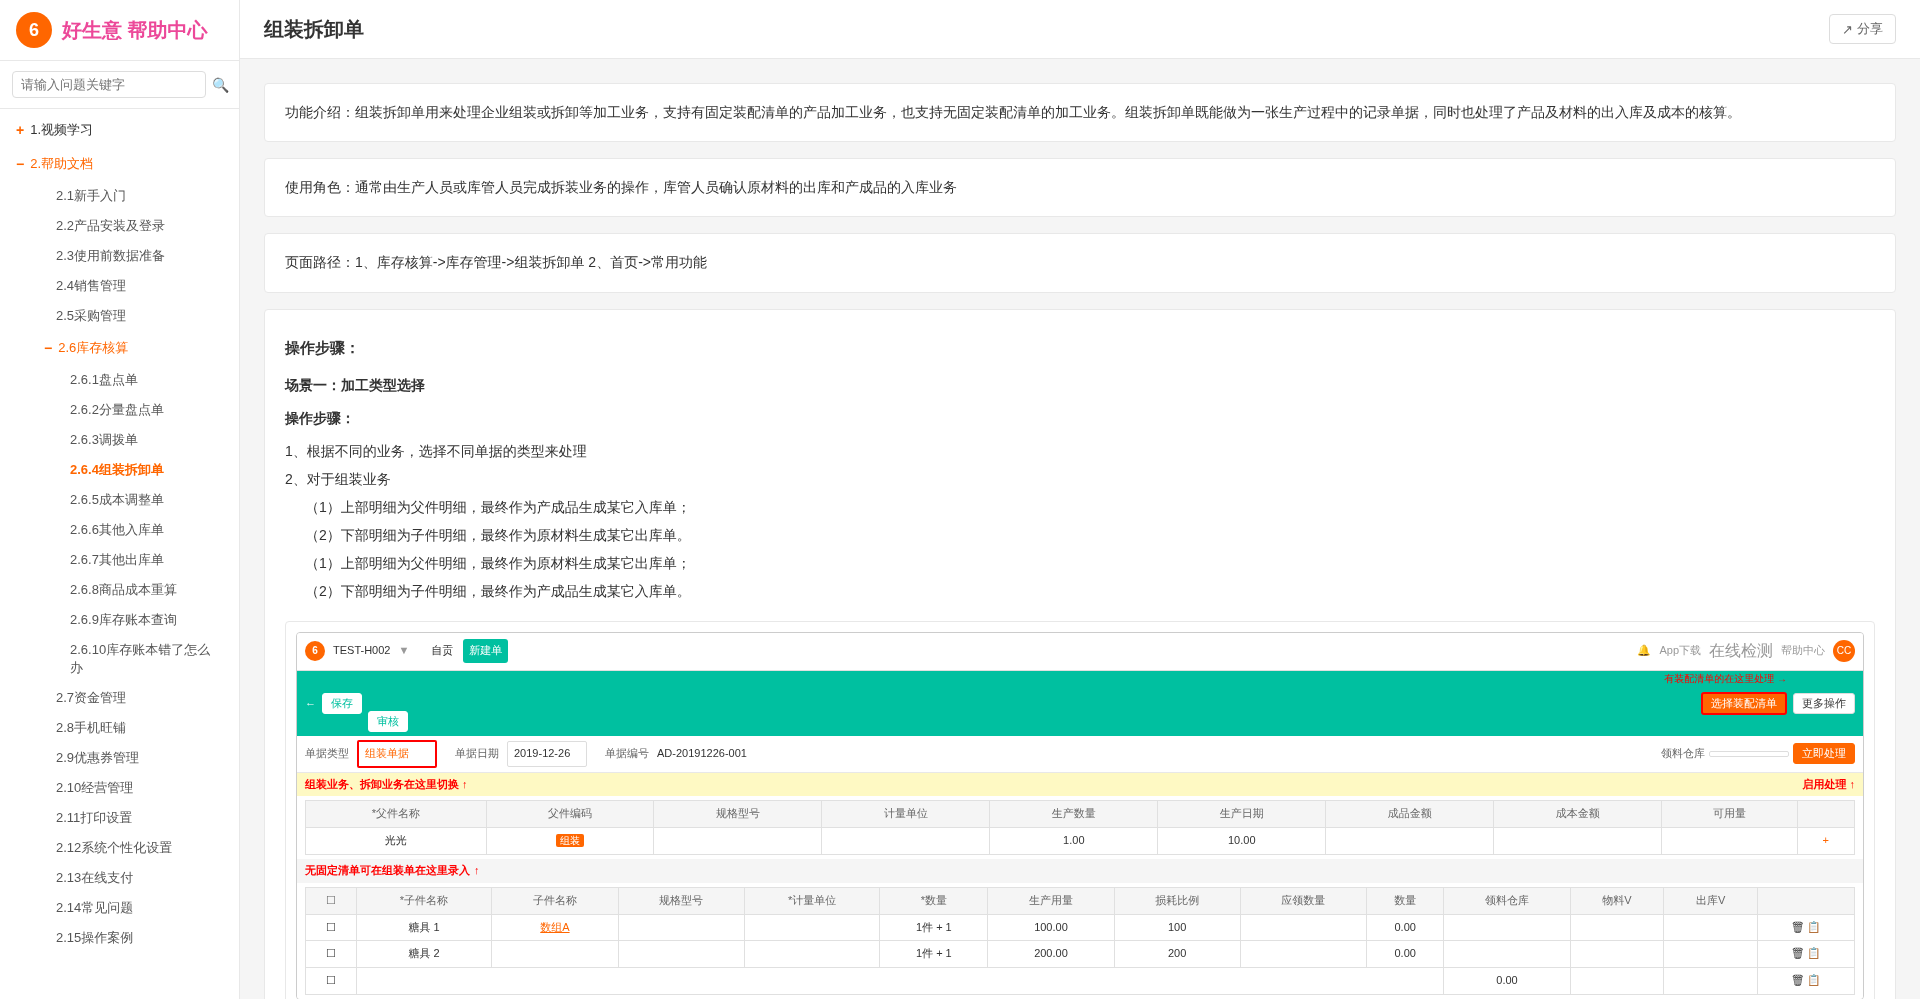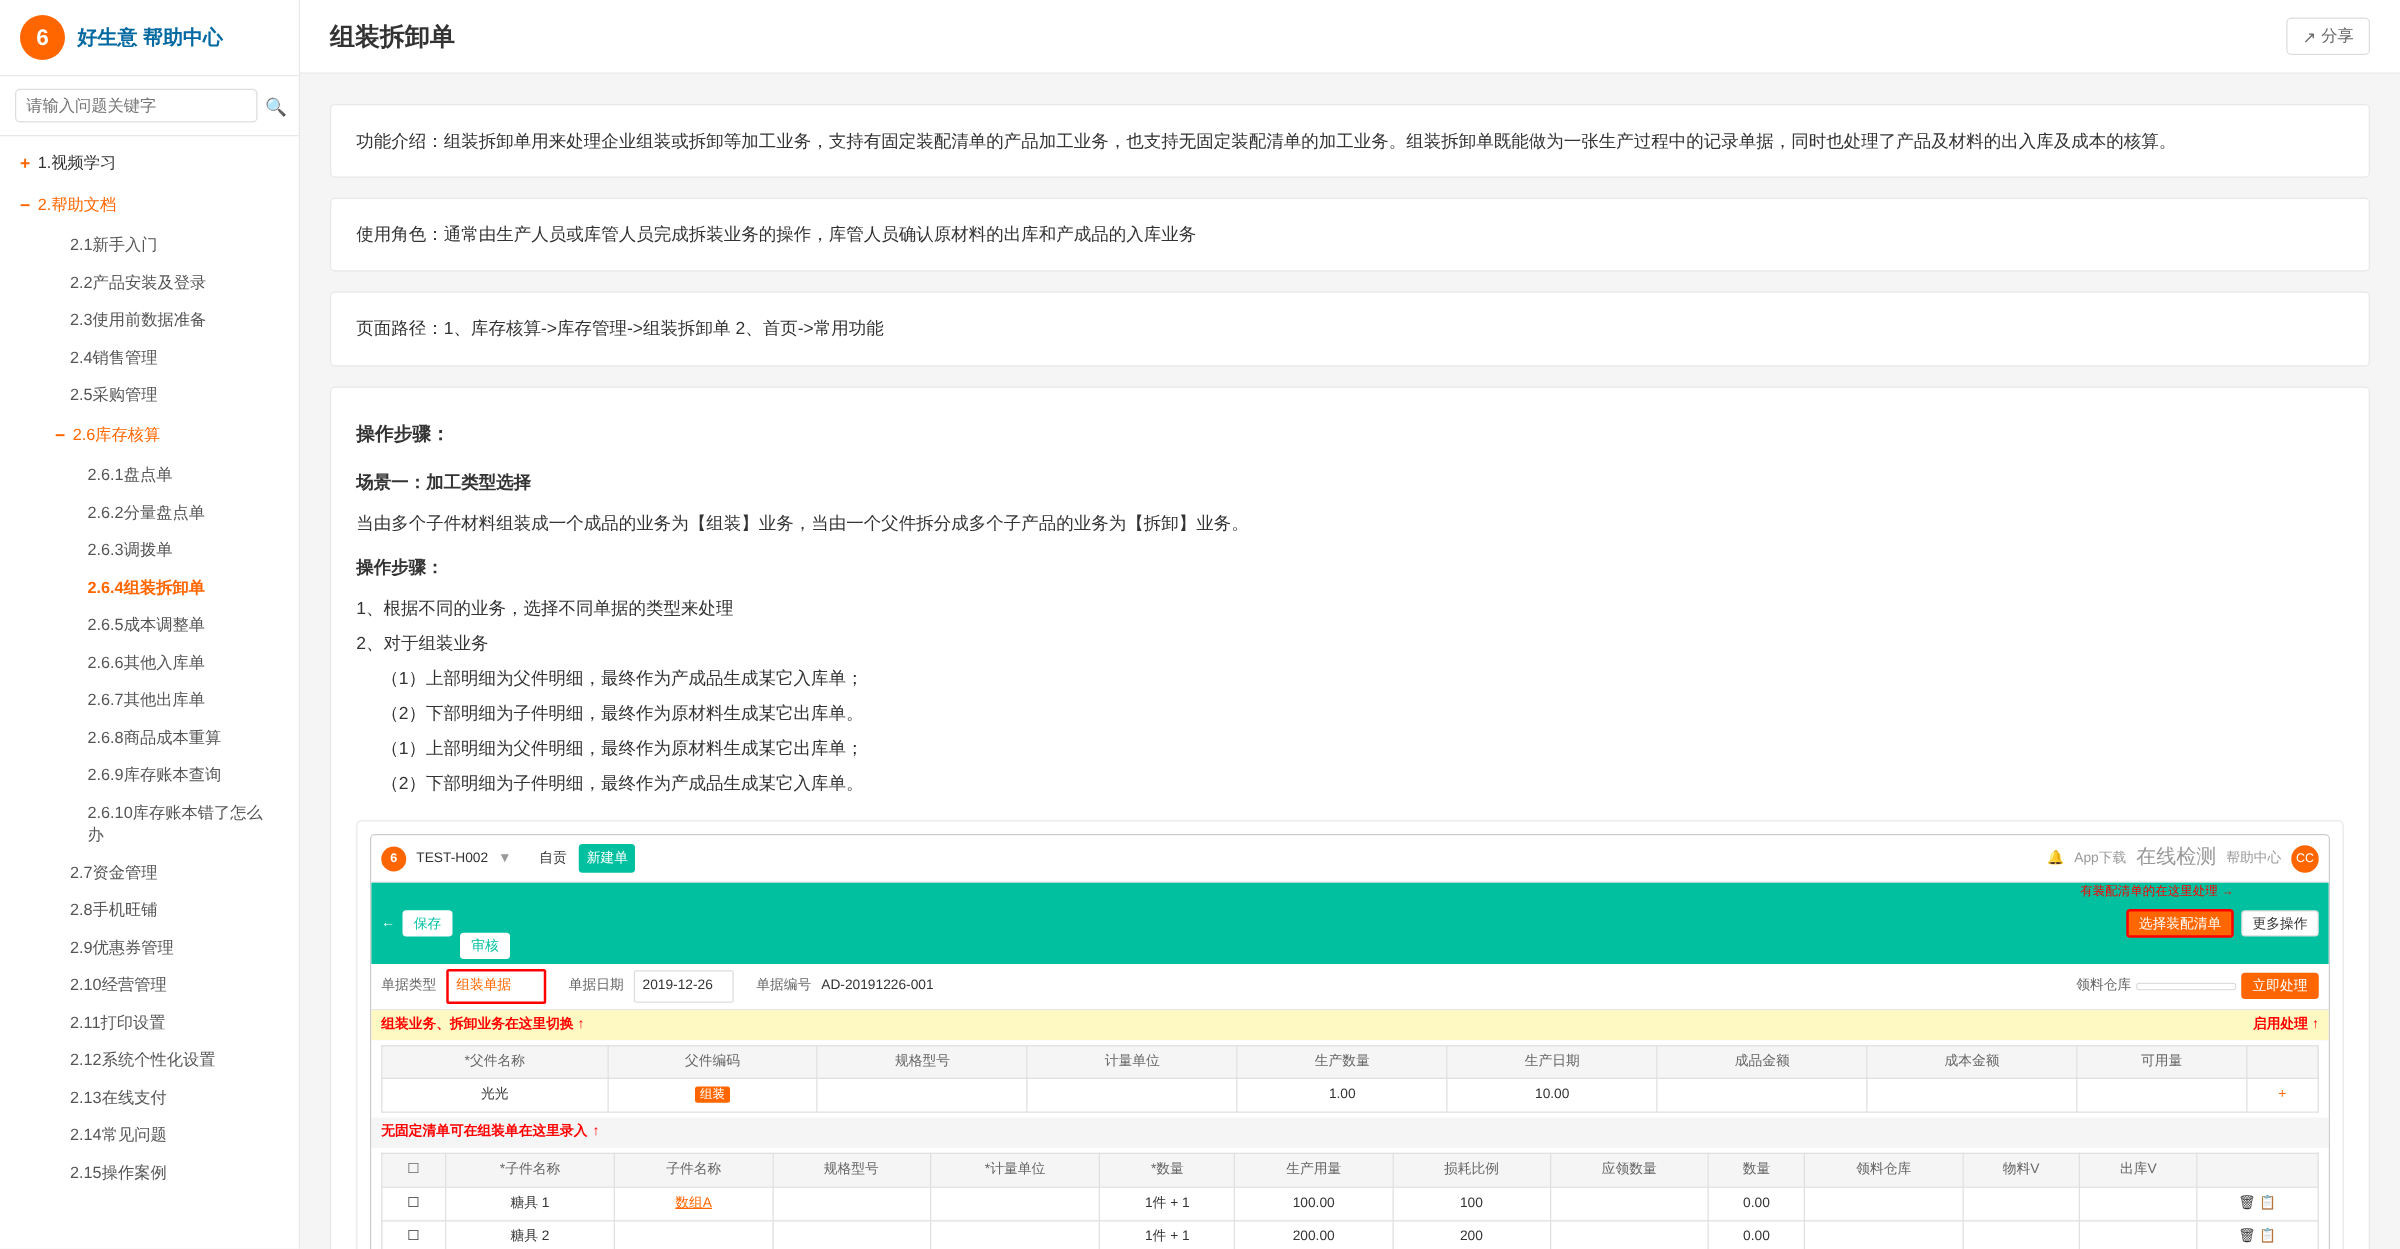--- a/index.html
+++ b/index.html
@@ -2,21 +2,21 @@
 <html><head>
   <meta charset="utf-8">
   <style>
     * { box-sizing: border-box; margin: 0; padding: 0; }
     body { font-family: 'Microsoft YaHei', '微软雅黑', Arial, sans-serif; font-size: 14px; color: #333; background: #f5f5f5; display: flex; height: 100vh; overflow: hidden; }
 
     
     .sidebar { width: 240px; background: #fff; border-right: 1px solid #e8e8e8; display: flex; flex-direction: column; height: 100vh; overflow-y: auto; flex-shrink: 0; }
     .sidebar-header { padding: 12px 16px; border-bottom: 1px solid #e8e8e8; display: flex; align-items: center; gap: 10px; background: #fff; }
     .logo-icon { width: 36px; height: 36px; background: #f60; border-radius: 50%; display: flex; align-items: center; justify-content: center; color: #fff; font-weight: bold; font-size: 18px; flex-shrink: 0; }
-    .logo-text { font-size: 16px; font-weight: bold; color: #0369a1; }
+    .logo-text { font-size: 20px; font-weight: bold; color: #ec4899; }
     .search-box { padding: 10px 12px; border-bottom: 1px solid #e8e8e8; display: flex; align-items: center; gap: 6px; }
     .search-input { flex: 1; border: 1px solid #ddd; border-radius: 4px; padding: 5px 8px; font-size: 13px; color: #999; outline: none; }
     .search-icon { color: #999; font-size: 14px; cursor: pointer; }
 
     
     .nav-section { padding: 4px 0; }
     .nav-item-top { display: flex; align-items: center; padding: 8px 16px; cursor: pointer; font-size: 13px; color: #333; gap: 6px; }
     .nav-item-top .plus-icon { color: #f60; font-size: 14px; font-weight: bold; }
     .nav-item-top .minus-icon { color: #f60; font-size: 14px; font-weight: bold; }
     .nav-item-top.active { color: #f60; }
@@ -147,21 +147,20 @@
     </div>
 
     <div class="info-block">
       <p>页面路径：1、库存核算-&gt;库存管理-&gt;组装拆卸单 2、首页-&gt;常用功能</p>
     </div>
 
     <div class="info-block">
       <div class="section-title">操作步骤：</div>
 
       <div class="sub-section-title">场景一：加工类型选择</div>
-      <p style="margin-bottom:10px;">当由多个子件材料组装成一个成品的业务为【组装】业务，当由一个父件拆分成多个子产品的业务为【拆卸】业务。</p>
 
       <div style="font-weight:bold;margin-bottom:6px;">操作步骤：</div>
 
       <div class="step-list">
         <div>1、根据不同的业务，选择不同单据的类型来处理</div>
         <div>2、对于组装业务</div>
         <div class="indent1">（1）上部明细为父件明细，最终作为产成品生成某它入库单；</div>
         <div class="indent1">（2）下部明细为子件明细，最终作为原材料生成某它出库单。</div>
         <div class="indent1">（1）上部明细为父件明细，最终作为原材料生成某它出库单；</div>
         <div class="indent1">（2）下部明细为子件明细，最终作为产成品生成某它入库单。</div>

